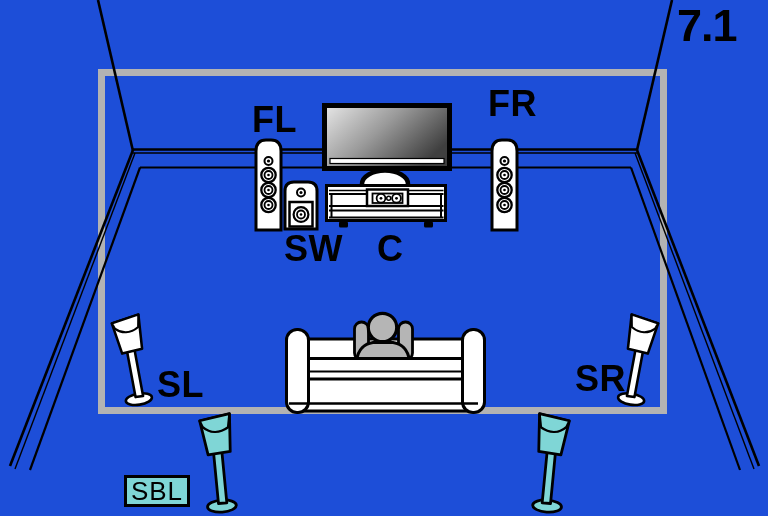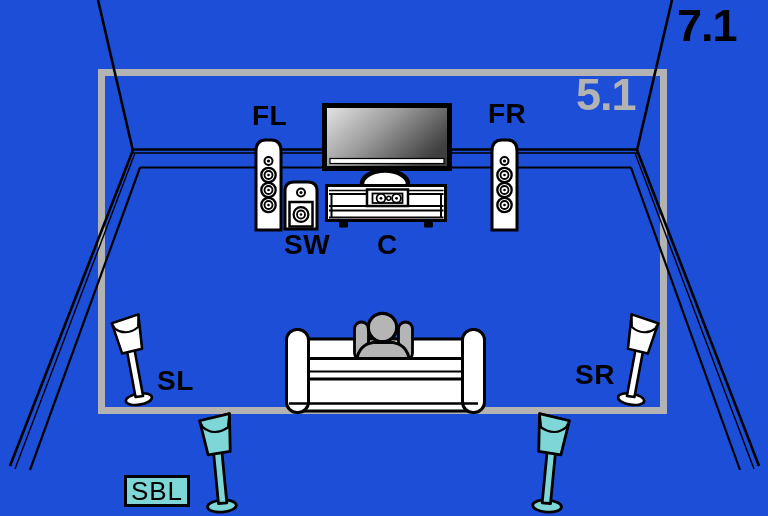--- a/index.html
+++ b/index.html
@@ -9,51 +9,50 @@
     --outline-black:#000000;
   }
   html,body{margin:0;padding:0;background:#fff;}
   .stage{
     position:relative;width:768px;height:516px;background:#1d4ed8;overflow:hidden;
     font-family:"Liberation Sans", sans-serif;
   }
   .layer-labels{position:absolute;inset:0;z-index:0;}
   svg.art{position:absolute;inset:0;z-index:1;pointer-events:none;}
   .lbl{
-    position:absolute;font-weight:bold;font-size:28px;line-height:1;
+    position:absolute;font-weight:bold;font-size:36px;line-height:1;
     color:var(--outline-black,#000);white-space:nowrap;letter-spacing:0.5px;text-align:right;
   }
   .badge{
     position:absolute;font-weight:bold;font-size:45px;line-height:1;
     letter-spacing:-1px;white-space:nowrap;
   }
   .badge-71{left:677px;top:3px;color:var(--outline-black,#000);}
   .badge-51{left:576px;top:72px;color:var(--muted-gray,#B3B3B3);}
   .tag{
     position:absolute;background:var(--highlight-cyan,#7FD6D6);
     border:3.5px solid #000;font-weight:normal;font-size:26px;letter-spacing:1px;
     display:flex;align-items:center;justify-content:center;color:#000;
   }
   .tag-sbl{left:124px;top:475px;width:60px;height:26px;}
   .tag-sbr{left:578px;top:474px;width:58px;height:26px;}
   .lbl-fl{left:252px;top:102px;}
-  .lbl-fr{left:488px;top:100px;}
+  .lbl-fr{left:488px;top:86px;}
   .lbl-sw{left:284px;top:231px;}
   .lbl-c{left:377px;top:231px;}
   .lbl-sl{left:157px;top:367px;}
   .lbl-sr{left:575px;top:361px;}
 </style>
 </head>
 <body>
 
 <div class="stage">
 
   <div class="layer-labels">
     <div class="badge badge-71">7.1</div>
-    <div class="badge badge-51">5.1</div>
     <div class="lbl lbl-fl">FL</div>
     <div class="lbl lbl-fr">FR</div>
     <div class="lbl lbl-sw">SW</div>
     <div class="lbl lbl-c">C</div>
     <div class="lbl lbl-sl">SL</div>
     <div class="lbl lbl-sr">SR</div>
     <div class="tag tag-sbl">SBL</div>
   </div>
 
   <svg class="art" viewBox="0 0 768 516">

